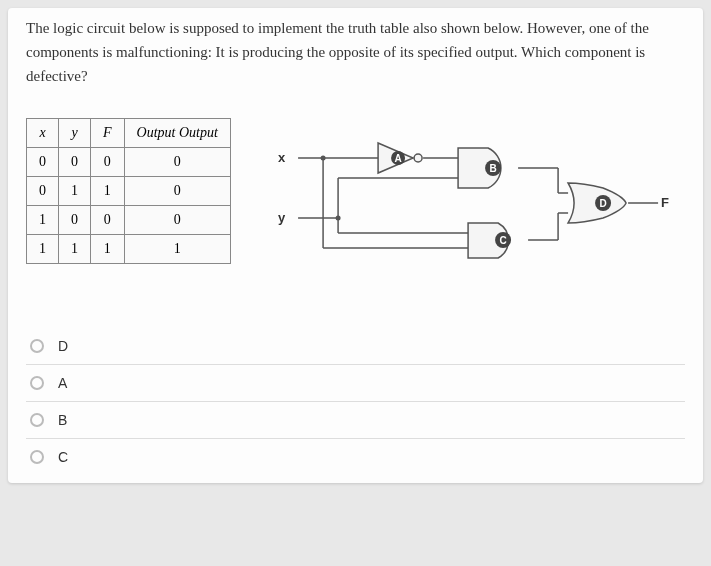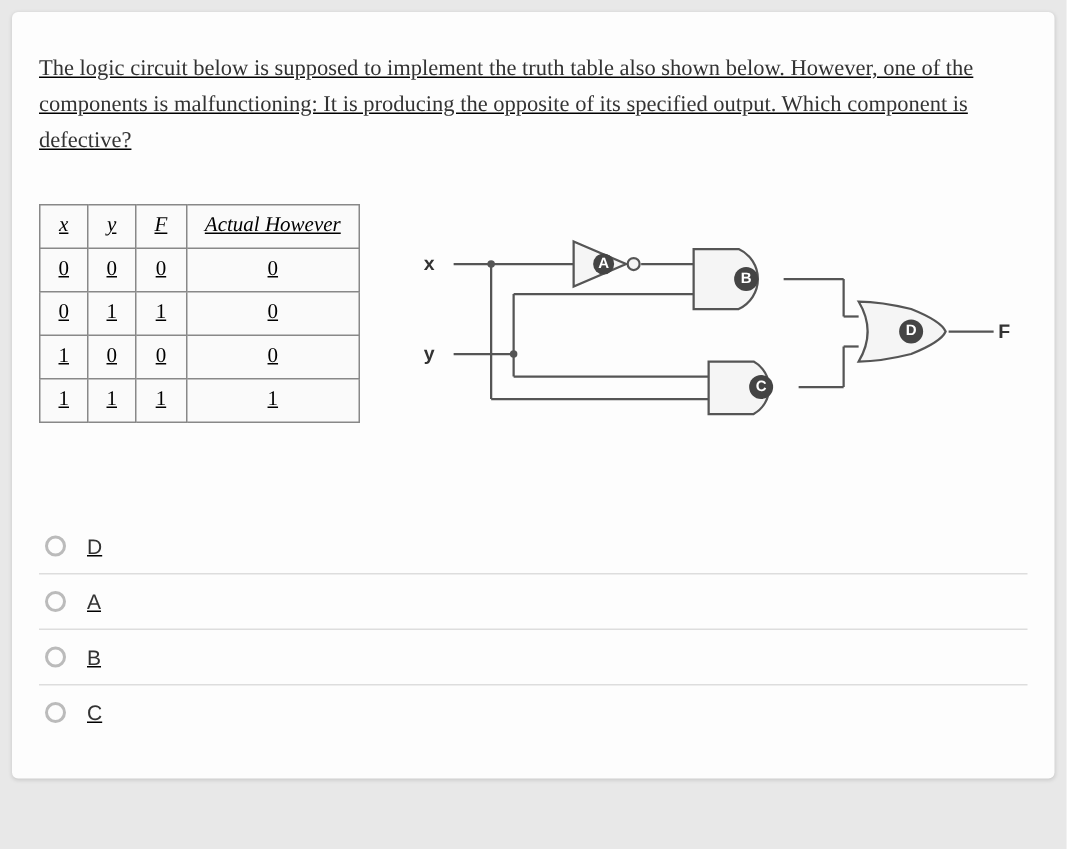--- a/index.html
+++ b/index.html
@@ -8,24 +8,23 @@
     padding: 0;
     font-family: Georgia, 'Times New Roman', serif;
     background: #e8e8e8;
     width: 711px;
     height: 566px;
     overflow: hidden;
   }
   .card {
     background: #fdfdfd;
     margin: 8px;
-    padding: 26px 18px;
+    padding: 8px 18px;
     border-radius: 4px;
     box-shadow: 0 1px 3px rgba(0,0,0,0.15);
-    text-decoration: underline;
   }
   .question-text {
     font-size: 15px;
     line-height: 1.6;
     color: #333;
     margin-bottom: 30px;
   }
   .content-row {
     display: flex;
     gap: 20px;
@@ -100,21 +99,21 @@
   <div class="question-text">The logic circuit below is supposed to implement the truth table also shown below. However, one of the components is malfunctioning: It is producing the opposite of its specified output. Which component is defective?</div>
 
   <div class="content-row">
 
     <table class="truth">
       <tbody>
           <tr>
         <th>x</th>
         <th>y</th>
         <th>F</th>
-        <th class="actual">Actual However</th>
+        <th class="actual">Output Output</th>
       </tr>
       <tr>
         <td>0</td>
         <td>0</td>
         <td>0</td>
         <td>0</td>
       </tr>
       <tr>
         <td>0</td>
         <td>1</td>

